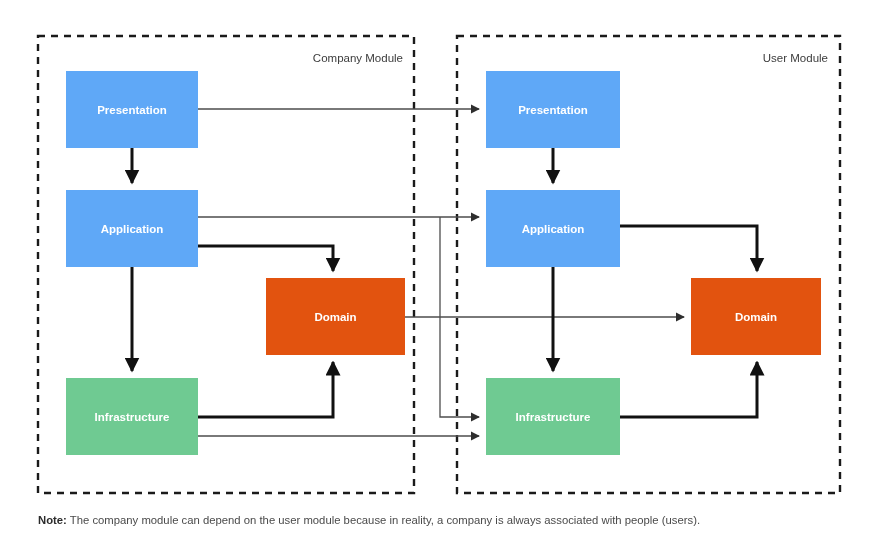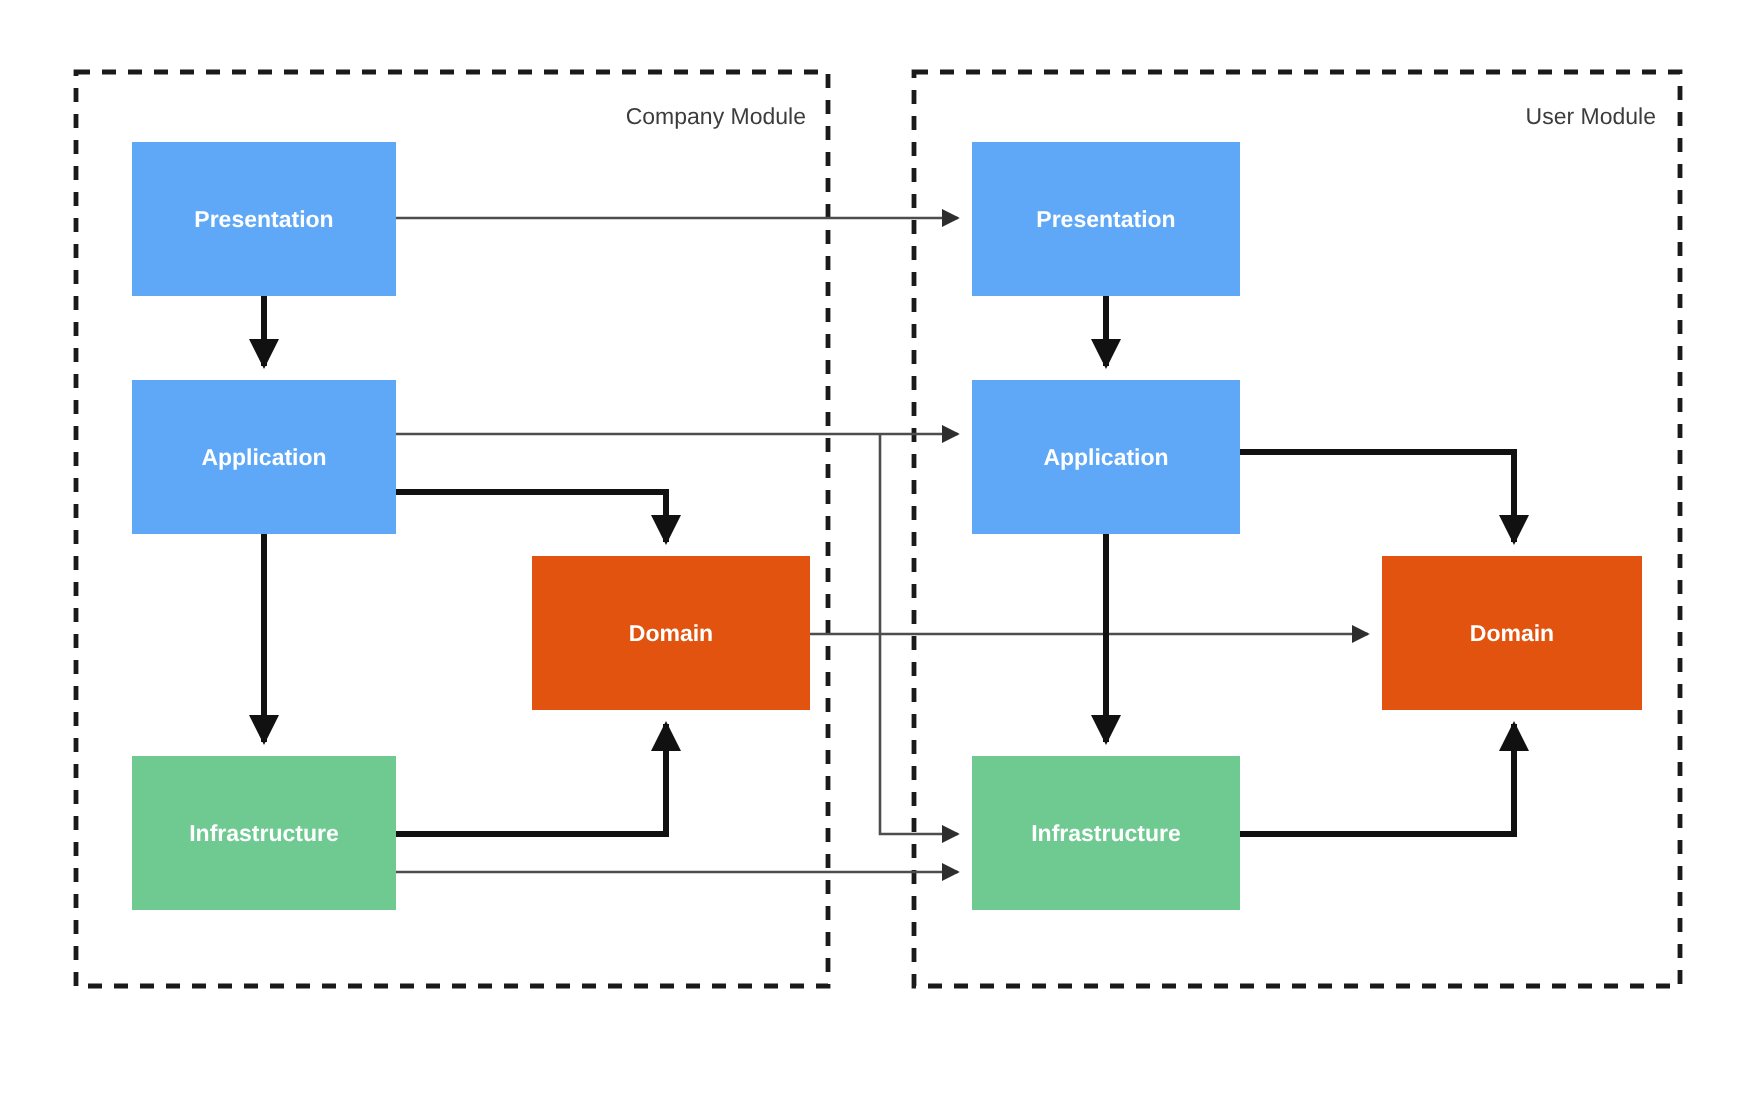--- a/index.html
+++ b/index.html
@@ -143,13 +143,16 @@
           <rect x="691" y="278" width="130" height="77" fill="#E2530F" class="layer-box"></rect>
           <text x="756" y="317.5" class="layer-label">Domain</text>
         </g>
         <g>
           <rect x="486" y="378" width="134" height="77" fill="#6FCA92" class="layer-box"></rect>
           <text x="553" y="417.5" class="layer-label">Infrastructure</text>
         </g>
       </g>
   </svg>
 
+  <div class="note-bar">
+    <span class="note-label">Note:</span><span> The company module can depend on the user module because in reality, a company is always associated with people (users).</span>
+  </div>
 </div>
 
 </body></html>

